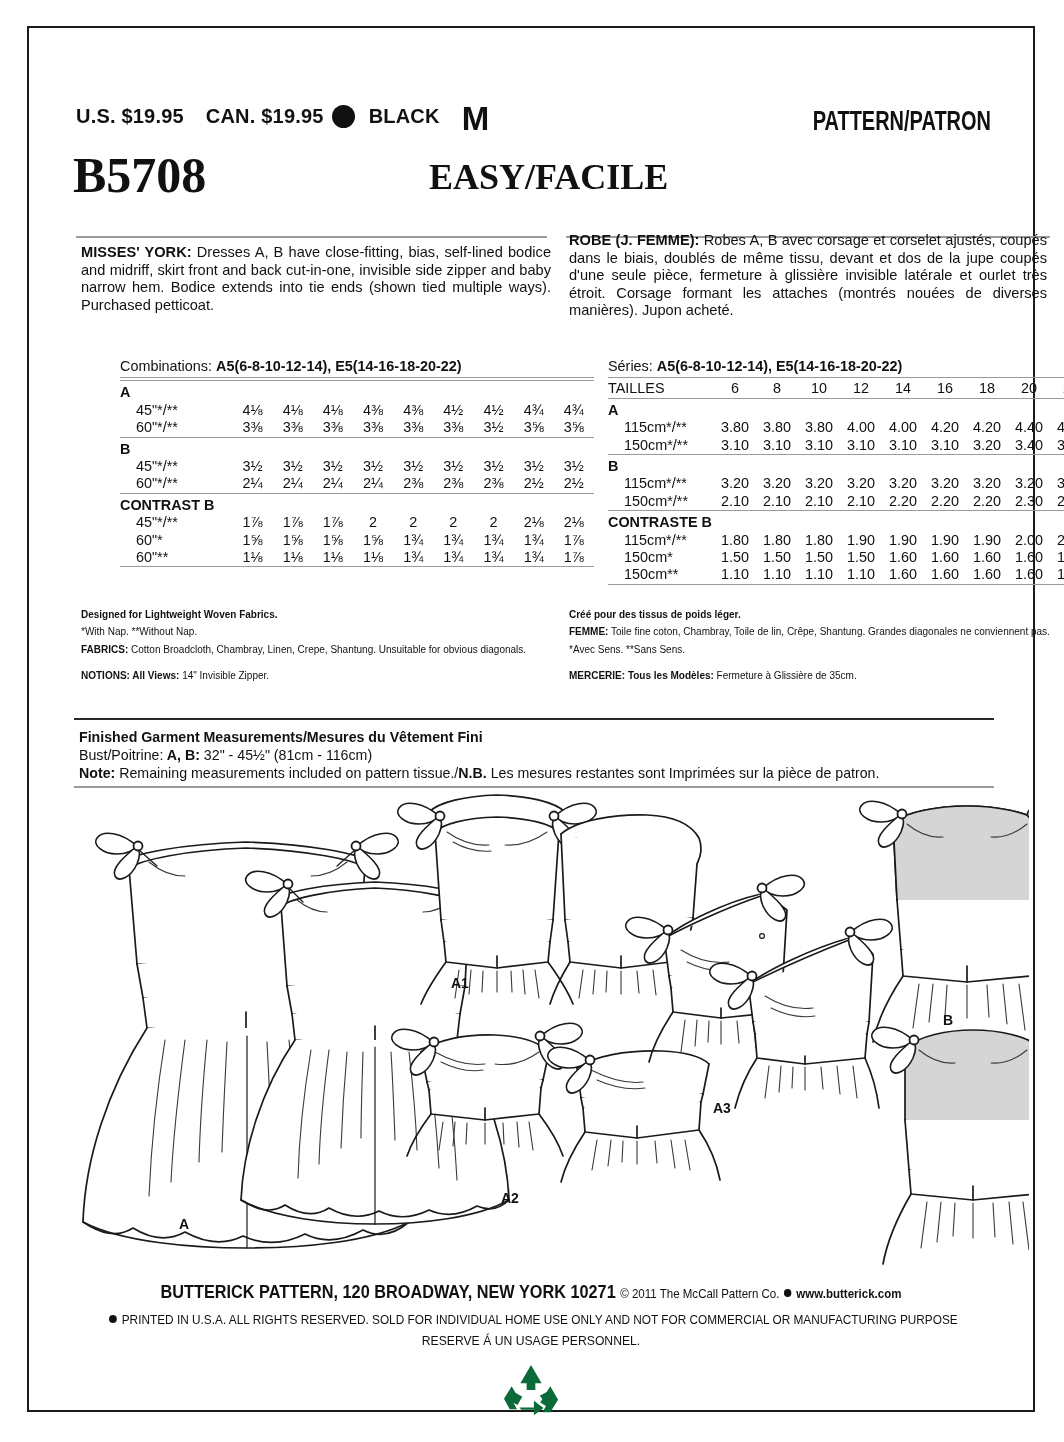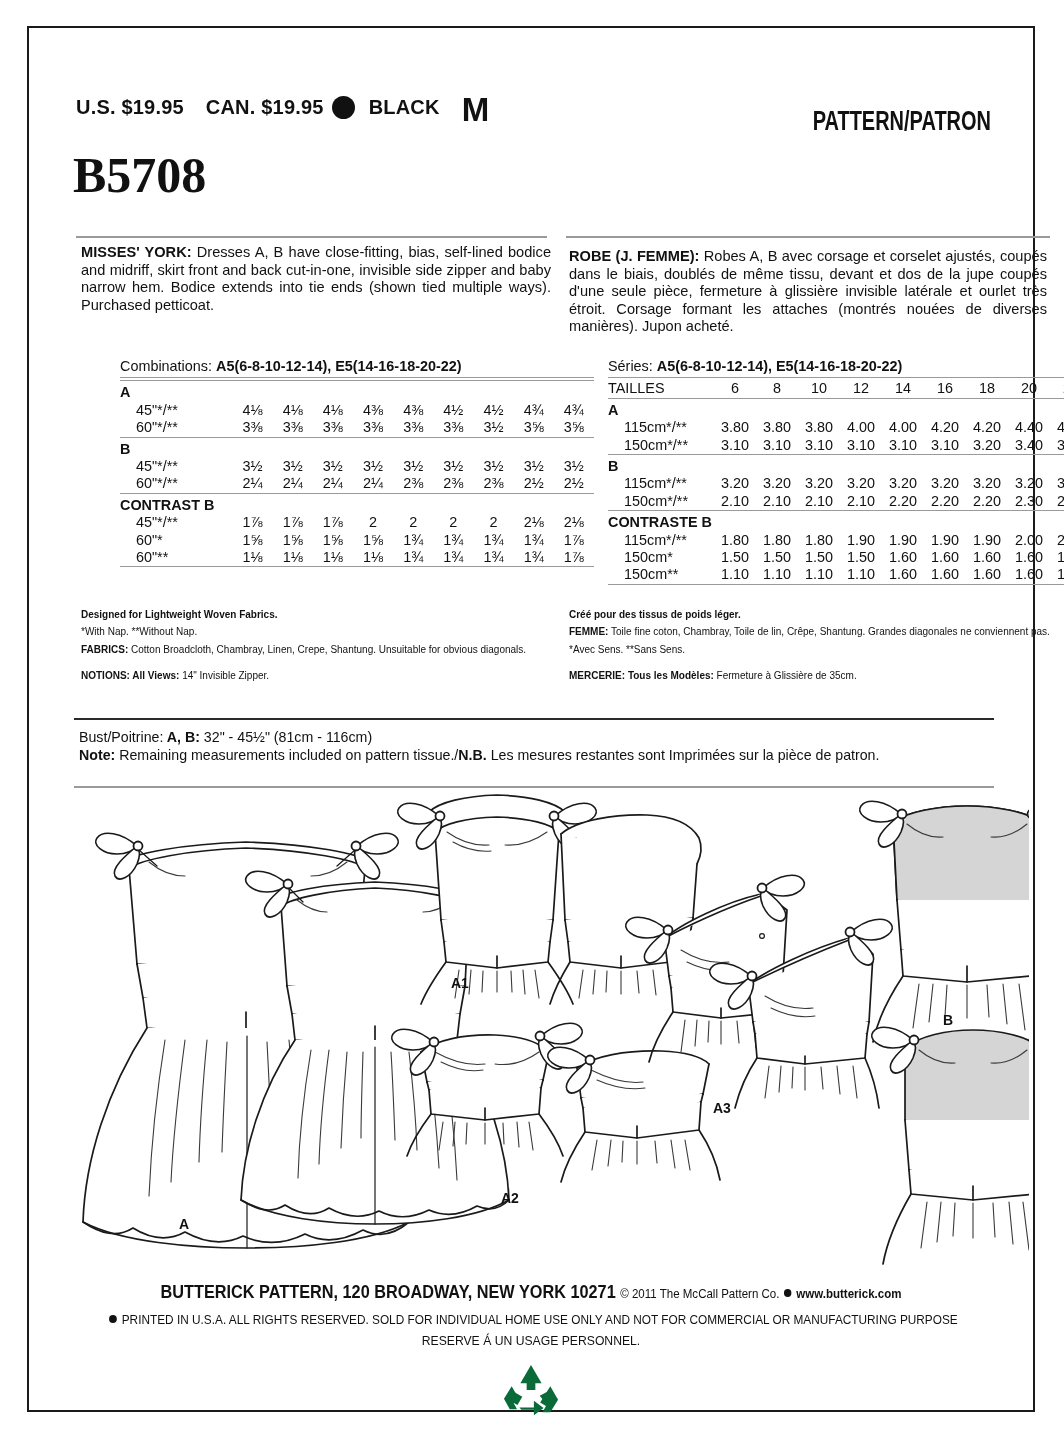--- a/index.html
+++ b/index.html
@@ -13,21 +13,21 @@
     position:absolute;left:27px;top:26px;
     width:1008px;height:1386px;
     border:2px solid #1a1a1a;
     box-sizing:border-box;
     background:#fff;
   }
   .inner{position:relative;width:100%;height:100%;}
 
   
   .price-row{
-    position:absolute;left:47px;top:63px;
+    position:absolute;left:47px;top:72px;
     display:flex;align-items:center;gap:4px;
     white-space:nowrap;
   }
   .price-row .pr{
     font-weight:bold;font-size:20px;letter-spacing:.2px;
     font-family:"Liberation Sans", sans-serif;
   }
   .price-row .gap{display:inline-block;width:14px;}
   .blackdot{
     display:inline-block;width:23px;height:23px;border-radius:50%;
@@ -54,21 +54,21 @@
   
   .hr{position:absolute;height:2px;background:#9a9a9a;}
   .hr.dark{background:#2a2a2a;height:2px;}
 
   
   .desc{
     position:absolute;font-size:14.6px;line-height:17.6px;
     text-align:justify;
   }
   .desc.left{left:52px;top:216px;width:470px;}
-  .desc.right{left:540px;top:220px;width:478px;}
+  .desc.right{left:540px;top:204px;width:478px;}
   b{font-weight:bold;}
 
   
   .tblwrap{position:absolute;font-size:14.4px;line-height:17.4px;margin-left:39px;}
   .tblwrap.left{left:52px;top:330px;width:474px;}
   .tblwrap.right{left:540px;top:330px;width:482px;}
   .combo{font-size:14.4px;margin-bottom:1px;white-space:nowrap;}
   table.sz{border-collapse:collapse;width:100%;table-layout:fixed;}
   table.sz td{padding:0;font-size:14.4px;line-height:17.4px;white-space:nowrap;}
   td.lbl{text-align:left;}
@@ -132,20 +132,21 @@
     <span class="pr">U.S. $19.95</span>
     <span class="gap"></span>
     <span class="pr">CAN. $19.95</span>
     <span class="blackdot"></span>
     <span class="pr">BLACK</span>
     <span class="mletter">M</span>
   </div>
 
   <div class="patpat">PATTERN/PATRON</div>
   <div class="patnum">B5708</div>
+  <div class="easy">EASY/FACILE</div>
 
   <div class="hr" style="left:47px;top:208px;width:471px;"></div>
   <div class="hr" style="left:537px;top:208px;width:484px;"></div>
 
   <div class="desc left">
     <b>MISSES' YORK:</b><span> Dresses A, B have close-fitting, bias, self-lined bodice and midriff, skirt front and back cut-in-one, invisible side zipper and baby narrow hem. Bodice extends into tie ends (shown tied multiple ways). Purchased petticoat.</span>
   </div>
   <div class="desc right">
     <b>ROBE (J. FEMME):</b><span> Robes A, B avec corsage et corselet ajustés, coupés dans le biais, doublés de même tissu, devant et dos de la jupe coupés d'une seule pièce, fermeture à glissière invisible latérale et ourlet très étroit. Corsage formant les attaches (montrés nouées de diverses manières). Jupon acheté.</span>
   </div>
@@ -430,20 +431,21 @@
   <div class="fab right">
     <div><b>Créé pour des tissus de poids léger.</b></div>
     <div><b>FEMME:</b><span> Toile fine coton, Chambray, Toile de lin, Crêpe, Shantung. Grandes diagonales ne conviennent pas.</span></div>
     <div>*Avec Sens. **Sans Sens.</div>
     <div class="notions"><b>MERCERIE: Tous les Modèles:</b><span> Fermeture à Glissière de 35cm.</span></div>
   </div>
 
   <div class="hr dark" style="left:45px;top:690px;width:920px;"></div>
 
   <div class="fin">
+    <div><b>Finished Garment Measurements/Mesures du Vêtement Fini</b></div>
     <div>
       <span>Bust/Poitrine:</span><b> A, B:</b><span> 32" - 45½" (81cm - 116cm)</span>
     </div>
     <div>
       <b>Note:</b><span> Remaining measurements included on pattern tissue./</span><b>N.B.</b><span> Les mesures restantes sont Imprimées sur la pièce de patron.</span>
     </div>
   </div>
 
   <div class="hr" style="left:45px;top:758px;width:920px;"></div>
 

